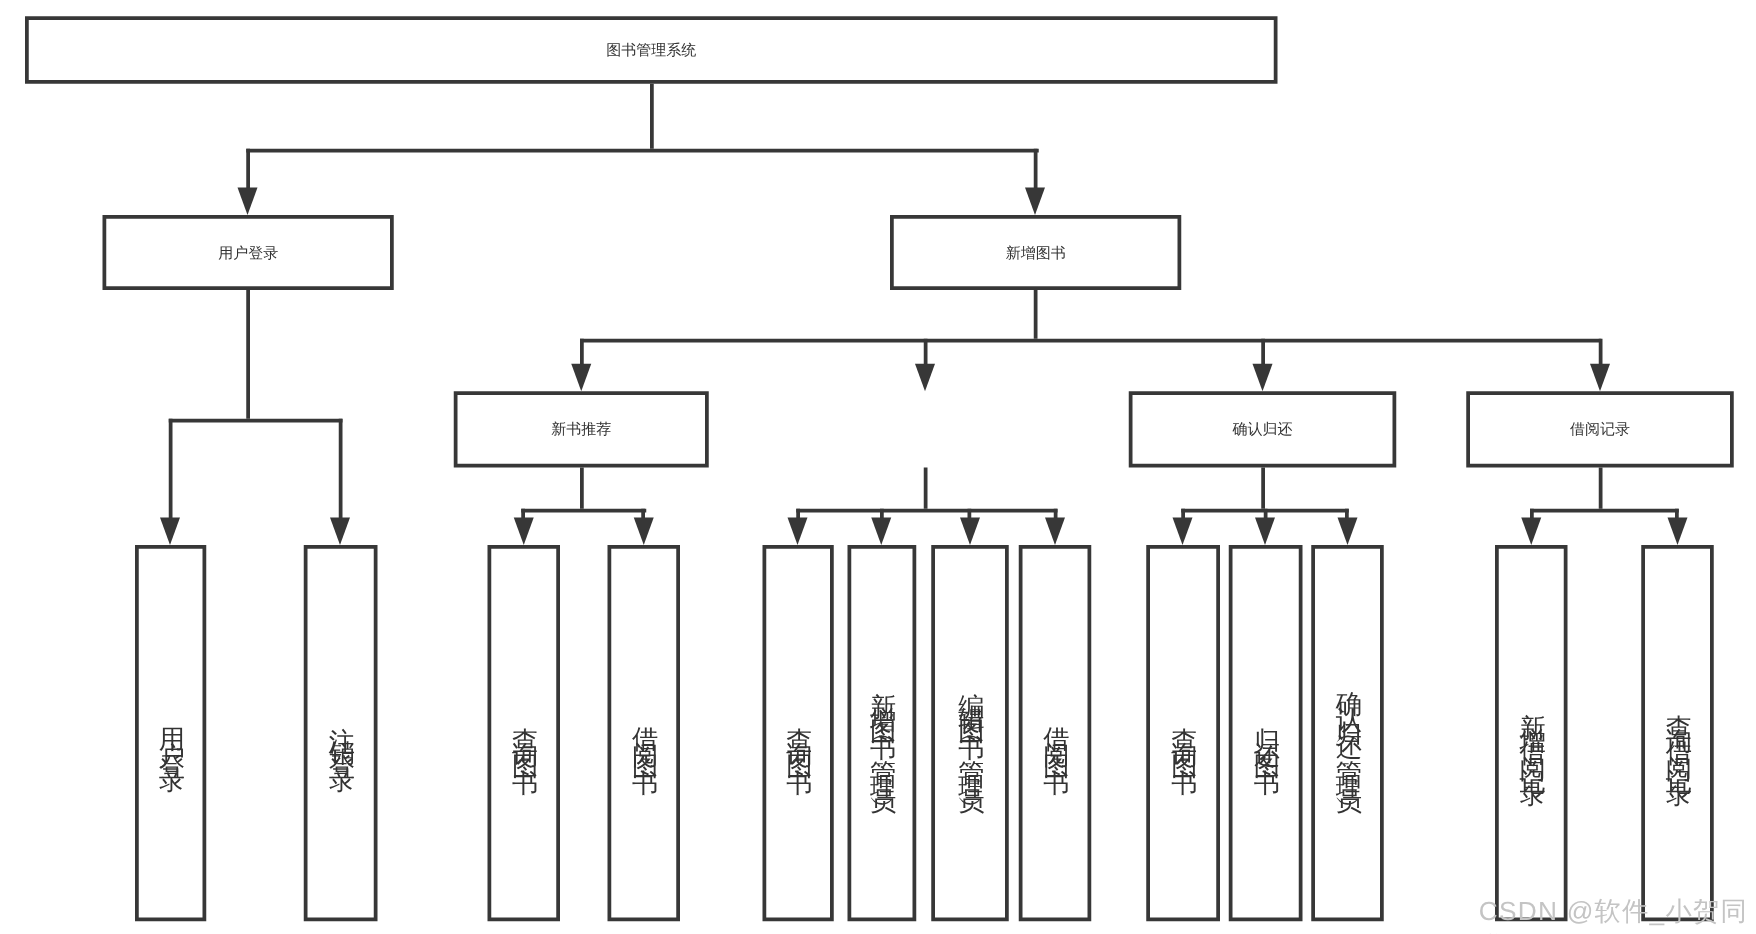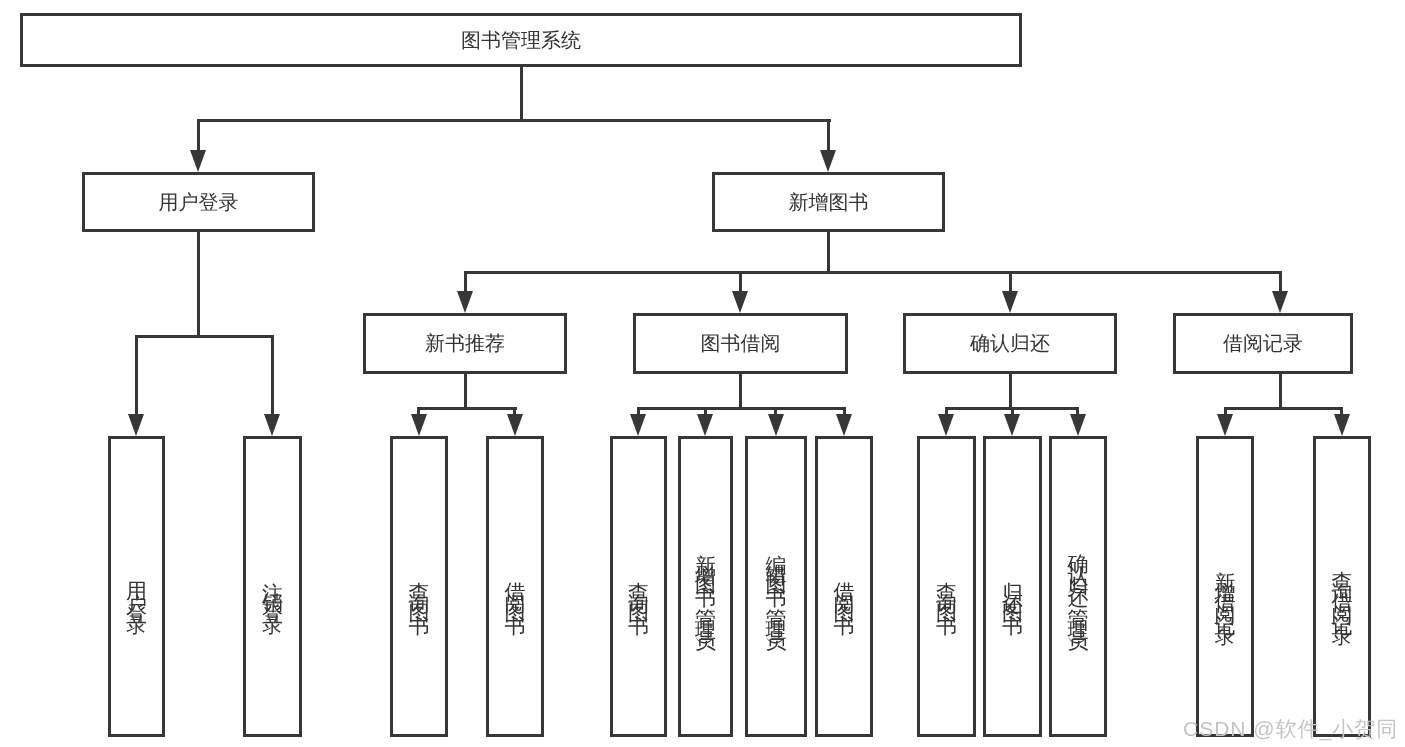--- a/index.html
+++ b/index.html
@@ -1,19 +1,19 @@
 <!DOCTYPE html>
 <html><head>
 <meta charset="utf-8">
 <style>
   html,body{margin:0;padding:0;background:#ffffff;}
   .diagram{position:relative;width:1405px;height:747px;background:#ffffff;
     font-family:"Liberation Sans",sans-serif;color:#333333;overflow:hidden;}
   .box{position:absolute;border:3px solid #373737;background:#ffffff;box-sizing:border-box;
-    display:flex;align-items:center;justify-content:center;font-size:20px;color:#333333;
+    display:flex;align-items:center;justify-content:center;font-size:12px;color:#333333;
     white-space:nowrap;}
   .leaf{writing-mode:vertical-rl;text-orientation:mixed;font-size:21px;letter-spacing:11px;
     white-space:normal;}
   .ln{position:absolute;background:#373737;}
   .ar{position:absolute;width:0;height:0;border-left:8px solid transparent;
     border-right:8px solid transparent;border-top:22px solid #373737;}
   .watermark{position:absolute;left:1183px;top:715px;font-size:21px;color:#c4c4c4;
     z-index:9;letter-spacing:1px;}
 </style>
 </head>
@@ -45,23 +45,22 @@
   <div class="ln" style="left:464px;top:271px;width:3px;height:22px;"></div>
   <div class="ar" style="left:457px;top:291px;"></div>
   <div class="ln" style="left:739px;top:271px;width:3px;height:22px;"></div>
   <div class="ar" style="left:732px;top:291px;"></div>
   <div class="ln" style="left:1009px;top:271px;width:3px;height:22px;"></div>
   <div class="ar" style="left:1002px;top:291px;"></div>
   <div class="ln" style="left:1279px;top:271px;width:3px;height:22px;"></div>
   <div class="ar" style="left:1272px;top:291px;"></div>
 
   <div class="box" style="left:363px;top:313px;width:204px;height:61px;font-family:Liberation Mono, monospace;">新书推荐</div>
-  <div class="box" style="left:633px;top:313px;width:215px;height:61px;">图书借阅</div>
   <div class="box" style="left:903px;top:313px;width:214px;height:61px;">确认归还</div>
-  <div class="box" style="left:1173px;top:313px;width:180px;height:61px;">借阅记录</div>
+  <div class="box" style="left:1173px;top:313px;width:214px;height:61px;">借阅记录</div>
 
   <div class="ln" style="left:464px;top:374px;width:3px;height:33px;"></div>
   <div class="ln" style="left:417px;top:407px;width:100px;height:3px;"></div>
   <div class="ln" style="left:417px;top:407px;width:3px;height:12px;"></div>
   <div class="ar" style="left:411px;top:414px;"></div>
   <div class="ln" style="left:513px;top:407px;width:3px;height:12px;"></div>
   <div class="ar" style="left:507px;top:414px;"></div>
 
   <div class="ln" style="left:739px;top:374px;width:3px;height:33px;"></div>
   <div class="ln" style="left:637px;top:407px;width:209px;height:3px;"></div>

